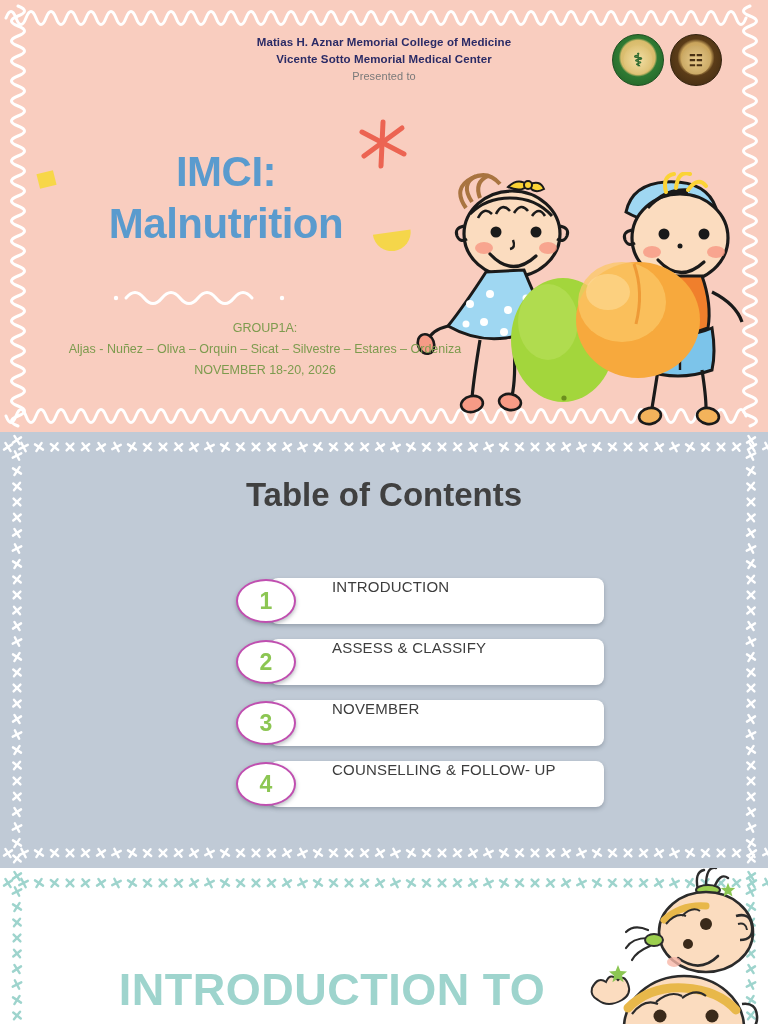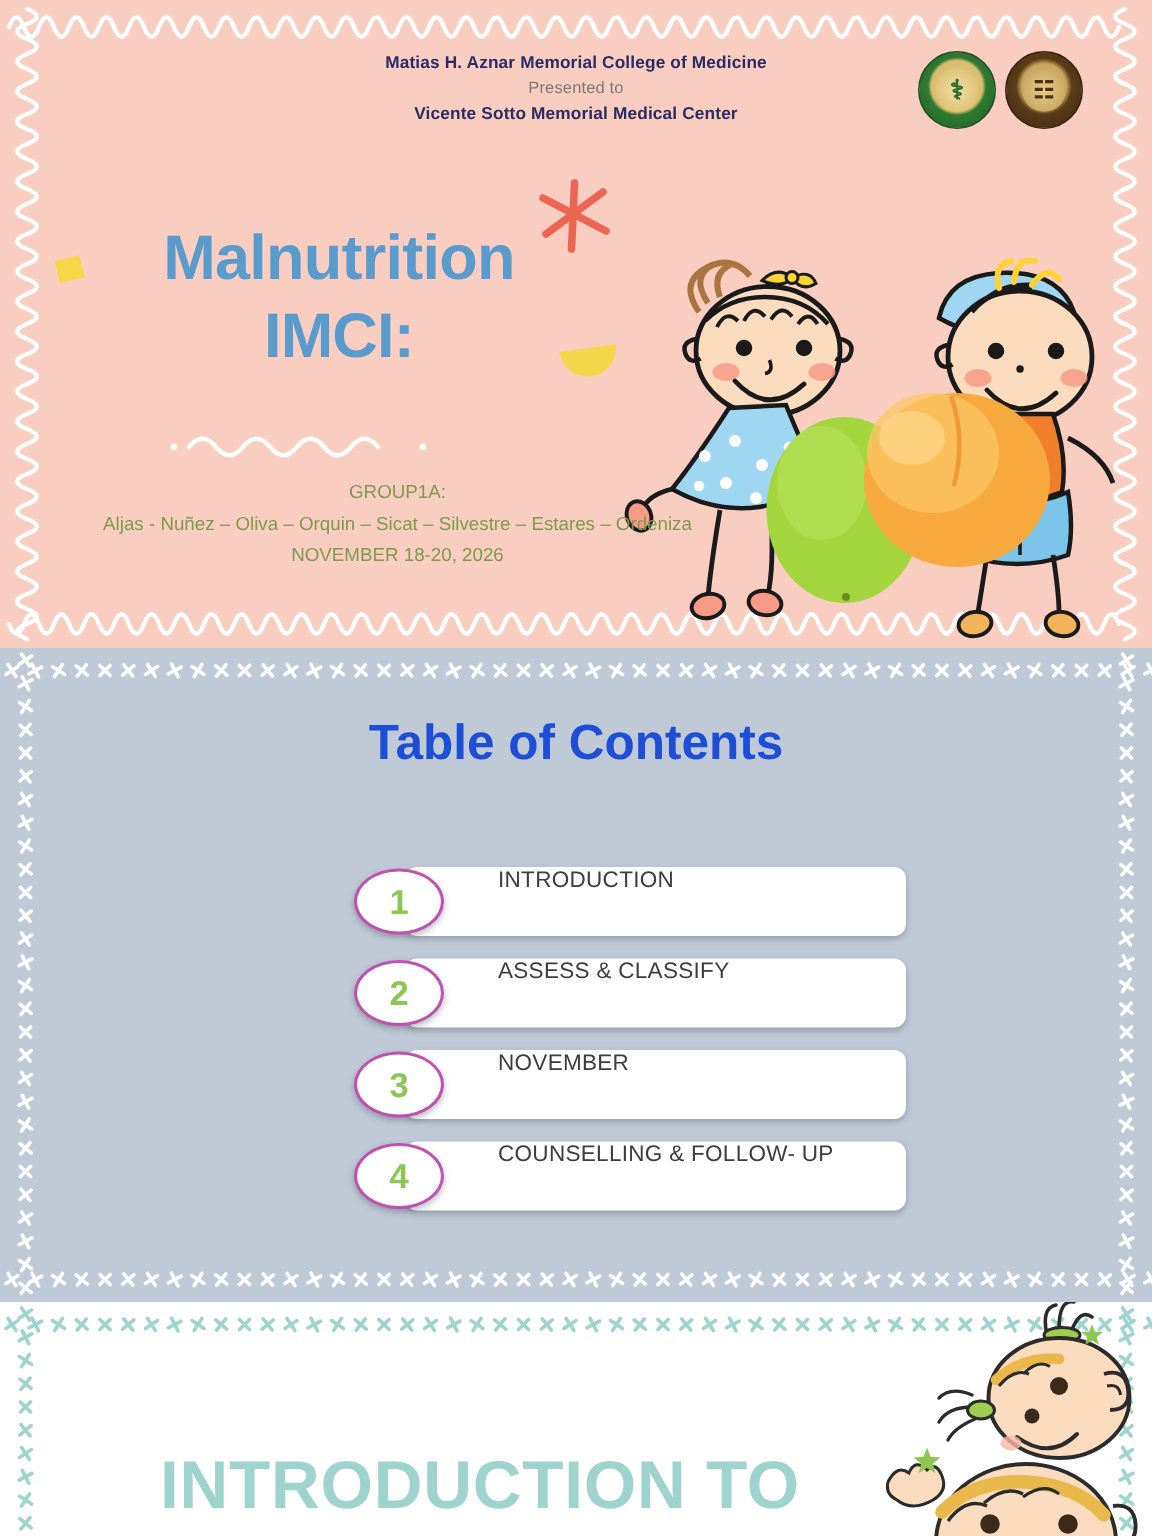--- a/index.html
+++ b/index.html
@@ -107,21 +107,21 @@
   }
   .x-border { position: absolute; z-index: 2; }
   .x-top { left: 0; top: 8px; width: 768px; height: 14px; }
   .x-bottom { left: 0; bottom: 8px; width: 768px; height: 14px; }
   .x-left { left: 10px; top: 0; width: 14px; height: 436px; }
   .x-right { right: 10px; top: 0; width: 14px; height: 436px; }
 
   .toc-title {
     position: absolute; left: 0; top: 44px; width: 768px;
     text-align: center; z-index: 4;
-    font-size: 33px; font-weight: bold; color: #1d4ed8;
+    font-size: 33px; font-weight: bold; color: #404040;
   }
   .toc-list {
     position: absolute; left: 236px; top: 146px; width: 368px; z-index: 4;
   }
   .toc-row {
     position: relative; height: 46px; margin-bottom: 15px;
   }
   .toc-pill {
     position: absolute; left: 34px; top: 0; width: 334px; height: 46px;
     background: #ffffff; border-radius: 8px;
@@ -147,21 +147,21 @@
   
   .slide3 {
     position: absolute; left: 0; top: 868px;
     width: 768px; height: 156px;
     background: #ffffff; overflow: hidden;
   }
   .x3-top { position: absolute; left: 0; top: 8px; width: 768px; height: 14px; z-index: 2; }
   .x3-left { position: absolute; left: 10px; top: 0; width: 14px; height: 156px; z-index: 2; }
   .x3-right { position: absolute; right: 10px; top: 0; width: 14px; height: 156px; z-index: 2; }
   .s3-title {
-    position: absolute; left: 0; top: 96px; width: 640px;
+    position: absolute; left: 12px; top: 96px; width: 640px;
     text-align: center; z-index: 4;
     font-size: 45px; font-weight: bold; color: #9ed4cd; letter-spacing: 0.5px;
   }
   .babies-art { position: absolute; right: 0; top: 0; width: 190px; height: 156px; z-index: 3; }
   .star-green { position: absolute; z-index: 4; }
 </style>
 </head>
 <body>
 
 <div class="page">
@@ -176,22 +176,22 @@
     </svg>
     <svg class="doodle-border-left" viewBox="0 0 26 432" preserveAspectRatio="none">
       <path d="M14 6 q13 5 0 10 q-13 5 0 10 q13 5 0 10 q-13 5 0 10 q13 5 0 10 q-13 5 0 10 q13 5 0 10 q-13 5 0 10 q13 5 0 10 q-13 5 0 10 q13 5 0 10 q-13 5 0 10 q13 5 0 10 q-13 5 0 10 q13 5 0 10 q-13 5 0 10 q13 5 0 10 q-13 5 0 10 q13 5 0 10 q-13 5 0 10 q13 5 0 10 q-13 5 0 10 q13 5 0 10 q-13 5 0 10 q13 5 0 10 q-13 5 0 10 q13 5 0 10 q-13 5 0 10 q13 5 0 10 q-13 5 0 10 q13 5 0 10 q-13 5 0 10 q13 5 0 10 q-13 5 0 10 q13 5 0 10 q-13 5 0 10 q13 5 0 10 q-13 5 0 10 q13 5 0 10 q-13 5 0 10 q13 5 0 10 q-13 5 0 10" fill="none" stroke="#ffffff" stroke-width="3" stroke-linecap="round"></path>
     </svg>
     <svg class="doodle-border-right" viewBox="0 0 26 432" preserveAspectRatio="none">
       <path d="M12 6 q-13 5 0 10 q13 5 0 10 q-13 5 0 10 q13 5 0 10 q-13 5 0 10 q13 5 0 10 q-13 5 0 10 q13 5 0 10 q-13 5 0 10 q13 5 0 10 q-13 5 0 10 q13 5 0 10 q-13 5 0 10 q13 5 0 10 q-13 5 0 10 q13 5 0 10 q-13 5 0 10 q13 5 0 10 q-13 5 0 10 q13 5 0 10 q-13 5 0 10 q13 5 0 10 q-13 5 0 10 q13 5 0 10 q-13 5 0 10 q13 5 0 10 q-13 5 0 10 q13 5 0 10 q-13 5 0 10 q13 5 0 10 q-13 5 0 10 q13 5 0 10 q-13 5 0 10 q13 5 0 10 q-13 5 0 10 q13 5 0 10 q-13 5 0 10 q13 5 0 10 q-13 5 0 10 q13 5 0 10 q-13 5 0 10 q13 5 0 10" fill="none" stroke="#ffffff" stroke-width="3" stroke-linecap="round"></path>
     </svg>
 
     <div class="s1-header">
       <div class="line">Matias H. Aznar Memorial College of Medicine</div>
+      <div class="line">Vicente Sotto Memorial Medical Center</div>
       <div class="line sub">Presented to</div>
-      <div class="line">Vicente Sotto Memorial Medical Center</div>
     </div>
 
     <div class="seals">
       <div class="seal seal-green">
         <div class="inner"></div>
         <div class="glyph">⚕</div>
       </div>
       <div class="seal seal-brown">
         <div class="inner"></div>
         <div class="glyph">☷</div>
@@ -202,22 +202,22 @@
       <g stroke="#ec6452" stroke-width="5" stroke-linecap="round">
         <line x1="31" y1="6" x2="29" y2="50"></line>
         <line x1="10" y1="16" x2="52" y2="38"></line>
         <line x1="12" y1="40" x2="50" y2="12"></line>
       </g>
     </svg>
     <div class="deco-sq-yellow"></div>
     <div class="deco-halfcircle"></div>
 
     <div class="s1-title">
+      <div class="t">IMCI:</div>
       <div class="t">Malnutrition</div>
-      <div class="t">IMCI:</div>
     </div>
 
     <svg class="wavy" width="176" height="22" viewBox="0 0 176 22">
       <circle cx="4" cy="12" r="2.2" fill="#ffffff"></circle>
       <path d="M14 12 q9 -11 18 0 q9 11 18 0 q9 -11 18 0 q9 11 18 0 q9 -11 18 0 q9 11 18 0 q9 -11 18 0" fill="none" stroke="#ffffff" stroke-width="3" stroke-linecap="round"></path>
       <circle cx="170" cy="12" r="2.2" fill="#ffffff"></circle>
     </svg>
 
     <div class="s1-credits">
       <div>GROUP1A:</div>

